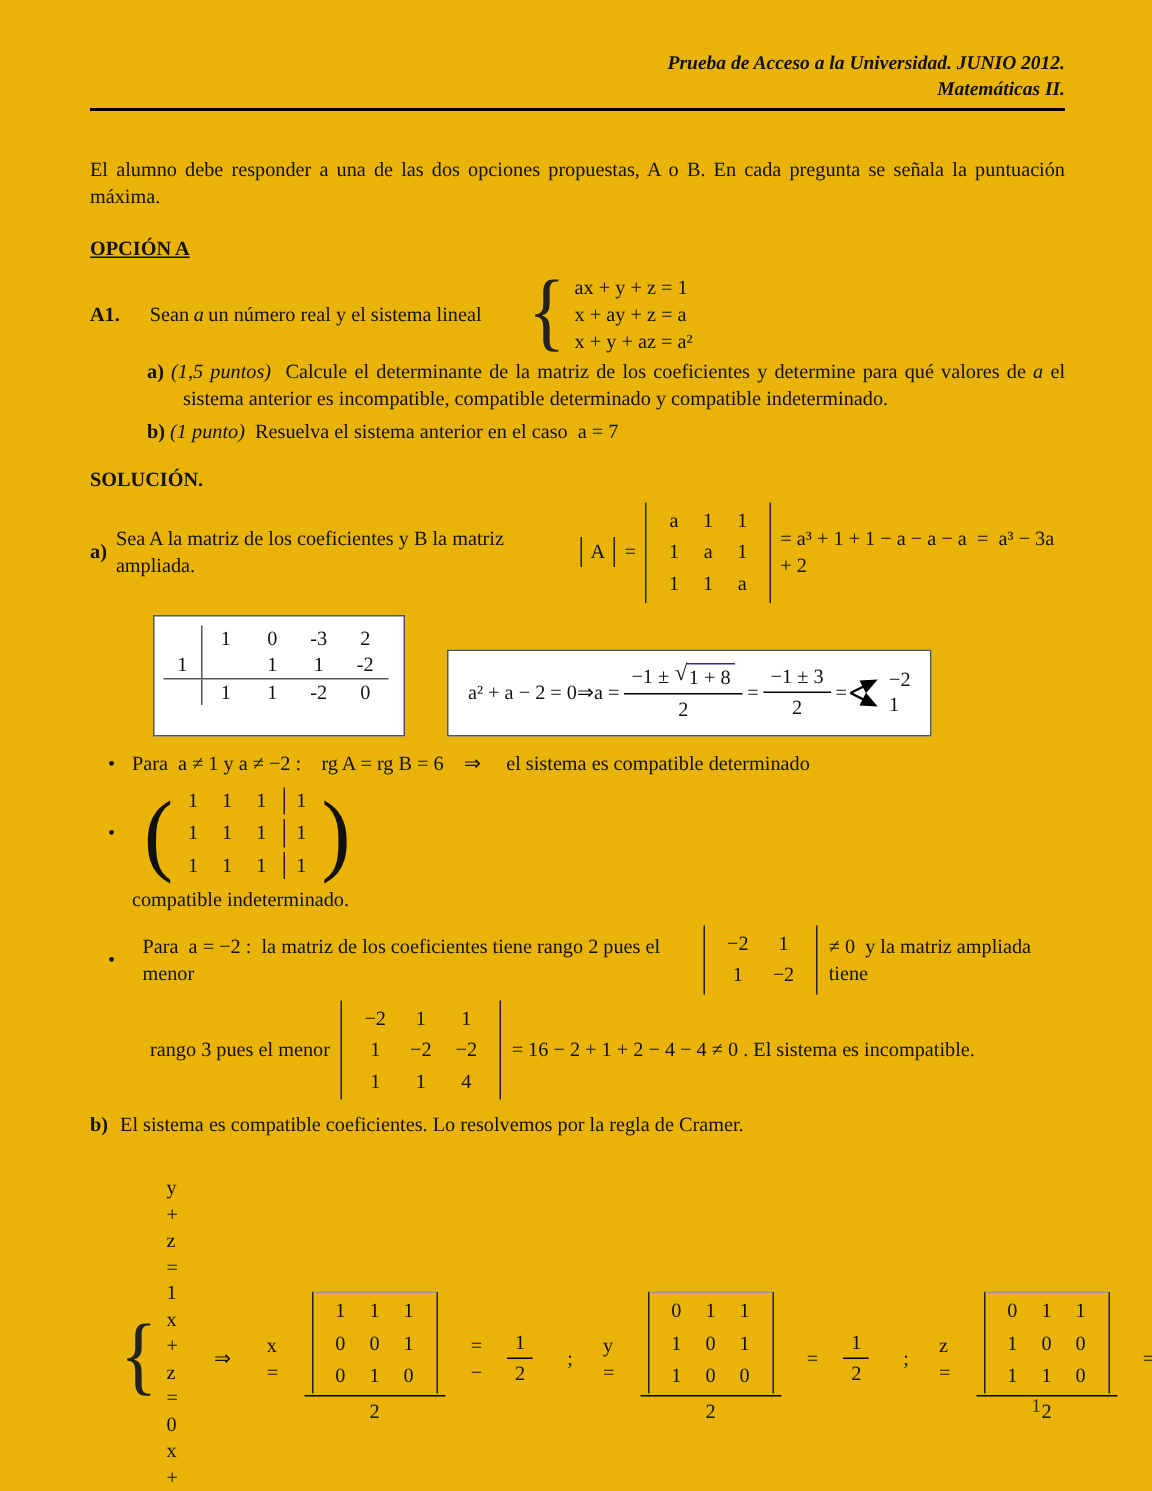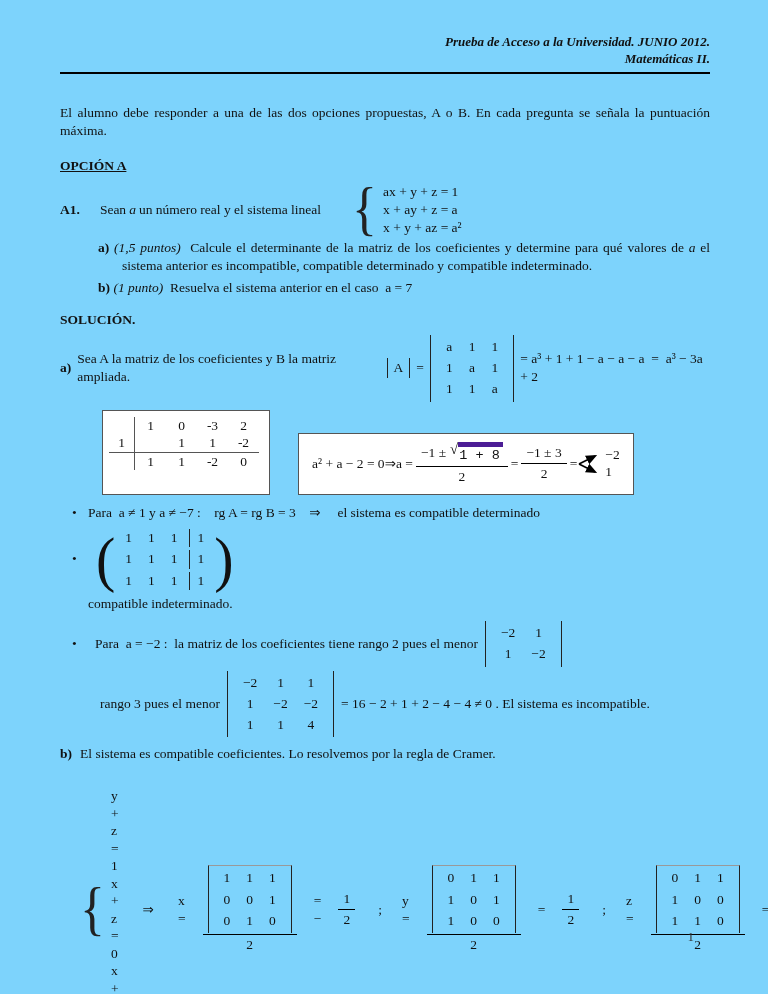--- a/index.html
+++ b/index.html
@@ -1,19 +1,19 @@
 <!DOCTYPE html>
 <html><head>
 <meta charset="utf-8">
 <style>
   * { margin:0; padding:0; box-sizing:border-box; }
   html,body { background:#e8e8e8; }
   body { font-family:"Liberation Serif", serif; color:#111; }
   .page {
-    position:relative; width:768px; height:994px; margin:0 auto; background:#7dd3fc;
+    position:relative; width:768px; height:994px; margin:0 auto; background:#eab308;
     padding:34px 58px 0 60px; overflow:hidden; font-size:13.5px; line-height:1.35;
   }
   .b { font-weight:bold; }
   .i { font-style:italic; }
   .pre { white-space:pre-wrap; }
   .hdr { text-align:right; font-weight:bold; font-style:italic; font-size:13px; line-height:1.3; }
   .rule { border-bottom:2px solid #000; margin-top:4px; }
   .intro { margin-top:30px; text-align:justify; }
   .opcion { margin-top:17px; font-size:13.5px; font-weight:bold; text-decoration:underline; }
   .row { display:flex; align-items:center; }
@@ -44,21 +44,21 @@
   
   .boxed { border:1.5px solid #555; display:inline-flex; align-items:center; padding:8px 13px; background:#fff;margin-top:23px; }
   .ruffini { border:1.5px solid #555; display:inline-block; padding:6px 10px 7px 6px; background:#fff; }
   .rrow { display:flex; }
   .rrow.last { border-top:1.4px solid #555; }
   .rhead { width:26px; text-align:center; border-right:1.4px solid #555; line-height:1.3; }
   .rcell { width:31px; text-align:center; line-height:1.3; }
   
   .sqrt { display:inline-flex; align-items:flex-start; }
   .sqrt .sign { line-height:1.05; font-size:1.1em; }
-  .sqrt .rad { border-top:5px solid #4c1d95; padding:0 3px 0 1px;font-family:Liberation Mono, monospace; }
+  .sqrt .rad { border-top:1px solid #4c1d95; padding:0 3px 0 1px; }
   .stack { display:inline-flex; flex-direction:column; line-height:1.25; }
   .bullet-row { display:flex; align-items:center; margin-left:12px; }
   .bullet-dot { width:16px; flex:none; }
   .pagenum { position:absolute; top:928px; right:74px; font-size:13px; color:#333; }
   .gap2 { width:14px; flex:none; }
 </style>
 </head>
 <body>
 
 <div class="page">
@@ -170,21 +170,21 @@
       <span class="stack">
         <span>−2</span>
         <span>1</span>
       </span>
     </div>
   </div>
 
 
   <div class="bullet-row" style="margin-top:9px;">
     <span class="bullet-dot">•</span>
-    <span class="pre">Para  a ≠ 1 y a ≠ −7 :    rg A = rg B = 3    ⇒     el sistema es compatible determinado</span>
+    <span class="pre">Para  a ≠ 1 y a ≠ −2 :    rg A = rg B = 6    ⇒     el sistema es compatible determinado</span>
   </div>
 
   <div class="bullet-row" style="margin-top:5px; gap:8px;">
     <span class="bullet-dot">•</span>
     <span class="pmatrix">
       <span class="paren">(</span>
       <span class="det cols4 aug" style="border:none; padding:2px 2px;">
           <span class="cell">1</span>
           <span class="cell">1</span>
           <span class="cell">1</span>
@@ -205,20 +205,21 @@
 
   <div class="bullet-row" style="margin-top:8px; gap:7px;">
     <span class="bullet-dot">•</span>
     <span class="pre">Para  a = −2 :  la matriz de los coeficientes tiene rango 2 pues el menor</span>
     <span class="det cols2">
         <span class="cell">−2</span>
         <span class="cell">1</span>
         <span class="cell">1</span>
         <span class="cell">−2</span>
       </span>
+    <span class="pre">≠ 0  y la matriz ampliada tiene</span>
   </div>
   <div class="row" style="margin-left:40px; margin-top:4px; gap:7px;">
     <span>rango 3 pues el menor</span>
     <span class="det cols3">
         <span class="cell">−2</span>
         <span class="cell">1</span>
         <span class="cell">1</span>
         <span class="cell">1</span>
         <span class="cell">−2</span>
         <span class="cell">−2</span>

